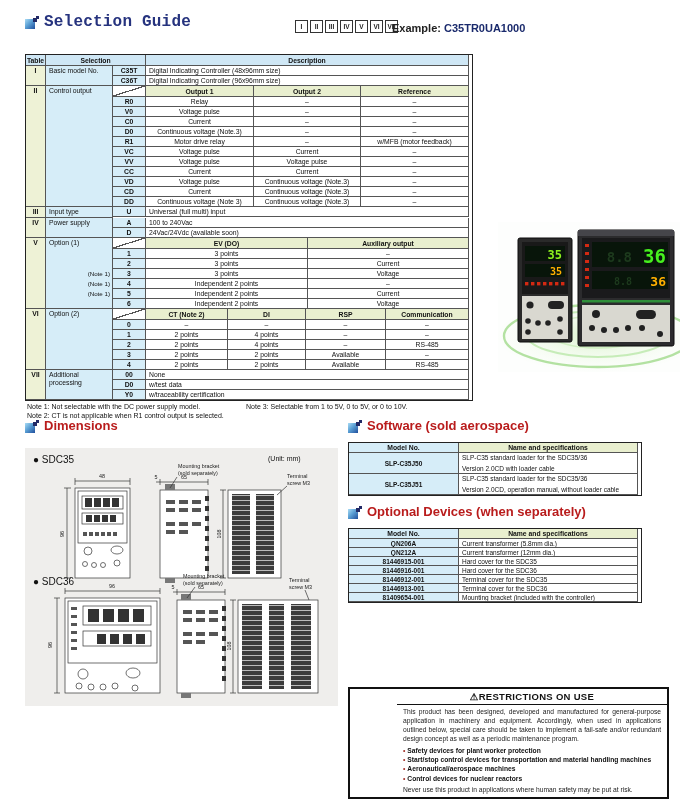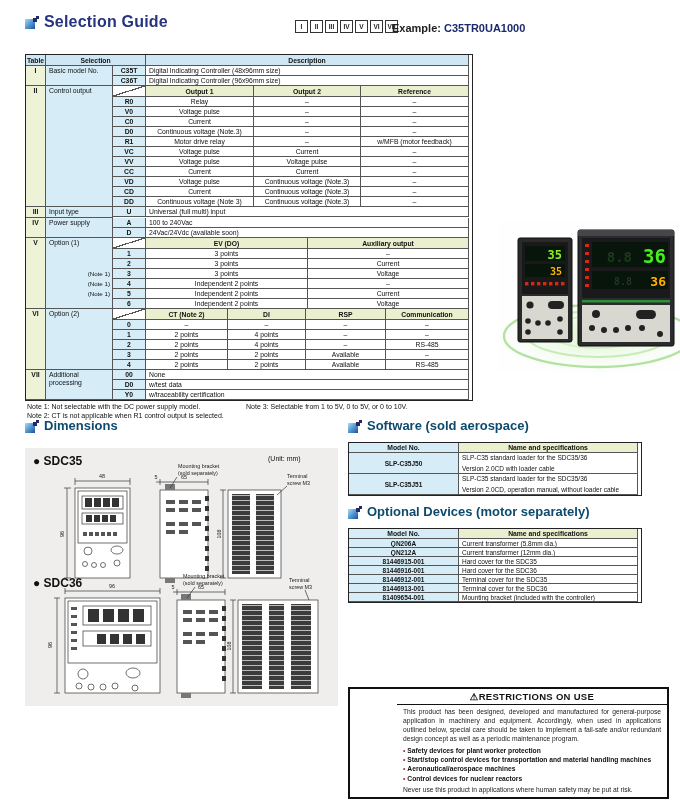--- a/index.html
+++ b/index.html
@@ -5,22 +5,22 @@
   html,body{margin:0;padding:0;background:#fff;}
   .page{position:relative;width:680px;height:803px;background:#fff;overflow:hidden;
         font-family:"Liberation Sans",sans-serif;color:#111;}
   .abs{position:absolute;}
   
   .sq-icon{position:absolute;width:13px;height:13px;}
   .sq-icon .big{position:absolute;left:0;bottom:0;width:10px;height:10px;
     background:linear-gradient(135deg,#aadcf5 0%,#5a9fd4 45%,#1f4e9c 100%);}
   .sq-icon .s1{position:absolute;left:8px;top:2px;width:4px;height:4px;background:#222a66;}
   .sq-icon .s2{position:absolute;left:11px;top:0;width:3px;height:3px;background:#222a66;}
-  .h1{font-size:16px;font-weight:bold;color:#26337e;letter-spacing:.2px;}
-  .h2{font-size:13px;font-weight:bold;color:#0c4a6e;}
+  .h1{font-size:16px;font-weight:bold;color:#26337e;letter-spacing:.2px;font-family:Liberation Mono, monospace;}
+  .h2{font-size:13px;font-weight:bold;color:#b91c1c;}
   
   .boxrow{display:flex;gap:2px;}
   .cbox{width:11px;height:11px;border:1.5px solid #333;background:#fff;font-size:6.5px;
     font-weight:bold;text-align:center;line-height:11px;color:#222;}
   .example{font-size:11px;color:#222;font-weight:bold;}
   .example b{color:#1a2a6c;}
   
   .sel-table{border:1.5px solid #222;width:446px;background:#fff;}
   .trow{display:flex;}
   .cell,.cA,.cB,.cC,.cD,.hcell{box-sizing:border-box;border-right:1px solid #555;
@@ -51,21 +51,21 @@
   .srow{display:flex;}
   .scell{box-sizing:border-box;border-right:1px solid #555;border-bottom:1px solid #555;
     font-size:6.5px;overflow:hidden;white-space:nowrap;}
   .swm{width:110px;background:#d6edf8;font-weight:bold;text-align:center;height:21px;line-height:21px;}
   .swn{width:179px;padding:0 3px;height:21px;}
   .swn div{line-height:10.5px;}
   .opm{width:110px;background:#d6edf8;font-weight:bold;text-align:center;height:9px;line-height:9px;}
   .opn{width:179px;padding:0 3px;height:9px;line-height:9px;}
   
   .panel{background:#efeeec;}
-  .blab{font-size:12px;font-weight:bold;color:#111;}
+  .blab{font-size:10px;font-weight:normal;color:#111;}
   .unit{font-size:7px;color:#111;}
   
   .restrict{border:2px solid #111;background:#fff;box-sizing:border-box;}
   .r-title{border-bottom:1.5px solid #111;text-align:center;font-weight:bold;font-size:9.5px;
     height:15px;line-height:15px;letter-spacing:.3px;}
   .r-body{padding:3px 6px 0 6px;}
   .r-para{font-size:6.7px;line-height:1.32;text-align:justify;color:#222;}
   .r-bullets{margin-top:3px;}
   .r-b{font-size:6.7px;font-weight:bold;line-height:1.35;color:#111;}
   .r-b .bdot{color:#a3322a;margin-right:2px;}
@@ -665,21 +665,21 @@
         </div>
       </div>
       </div>
   </div>
 
   <div class="sq-icon abs" style="left:348px;top:506px;">
     <div class="big"></div>
       <div class="s1"></div>
       <div class="s2"></div>
   </div>
-  <div class="h2 abs" style="left:367px;top:504px;">Optional Devices (motor separately)</div>
+  <div class="h2 abs" style="left:367px;top:504px;">Optional Devices (when separately)</div>
   <div class="stable abs" style="left:348px;top:528px;">
     <div class="hrow">
       <div class="hc mcol">Model No.</div>
       <div class="hc ncol">Name and specifications</div>
     </div>
     <div>
 
     <div class="srow">
         <div class="scell opm">QN206A</div>
         <div class="scell opn">Current transformer (5.8mm dia.)</div>

